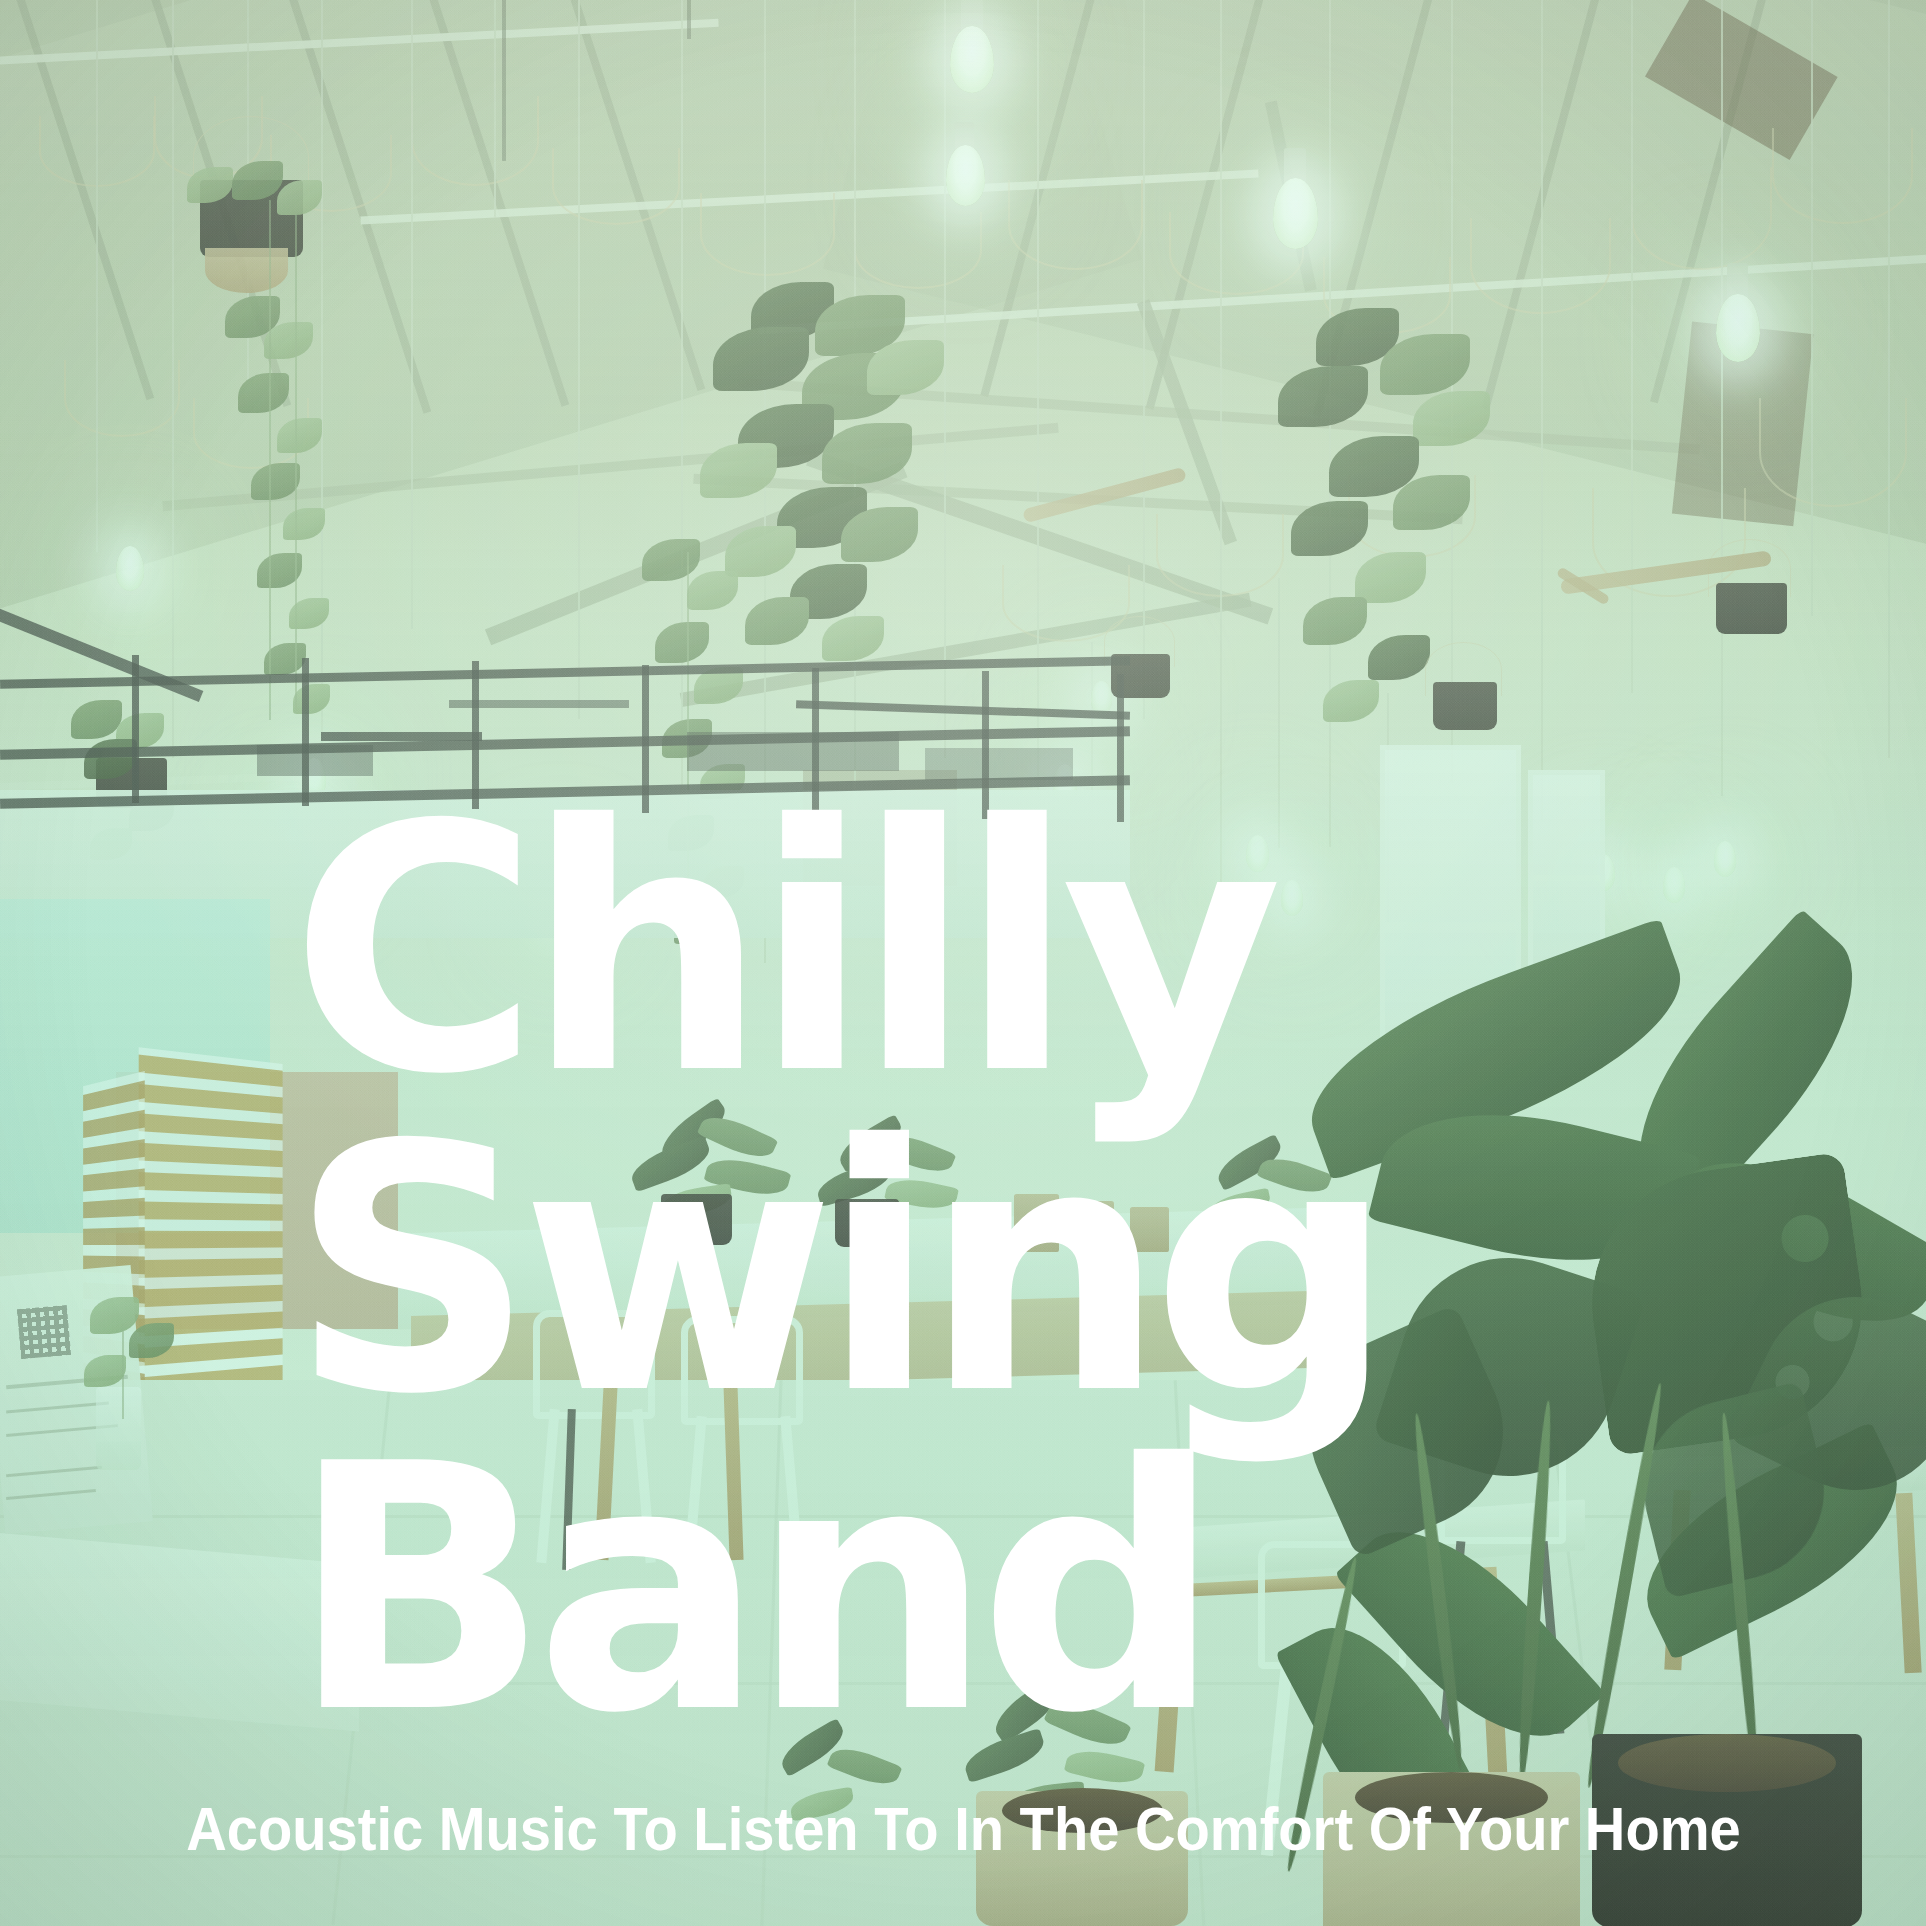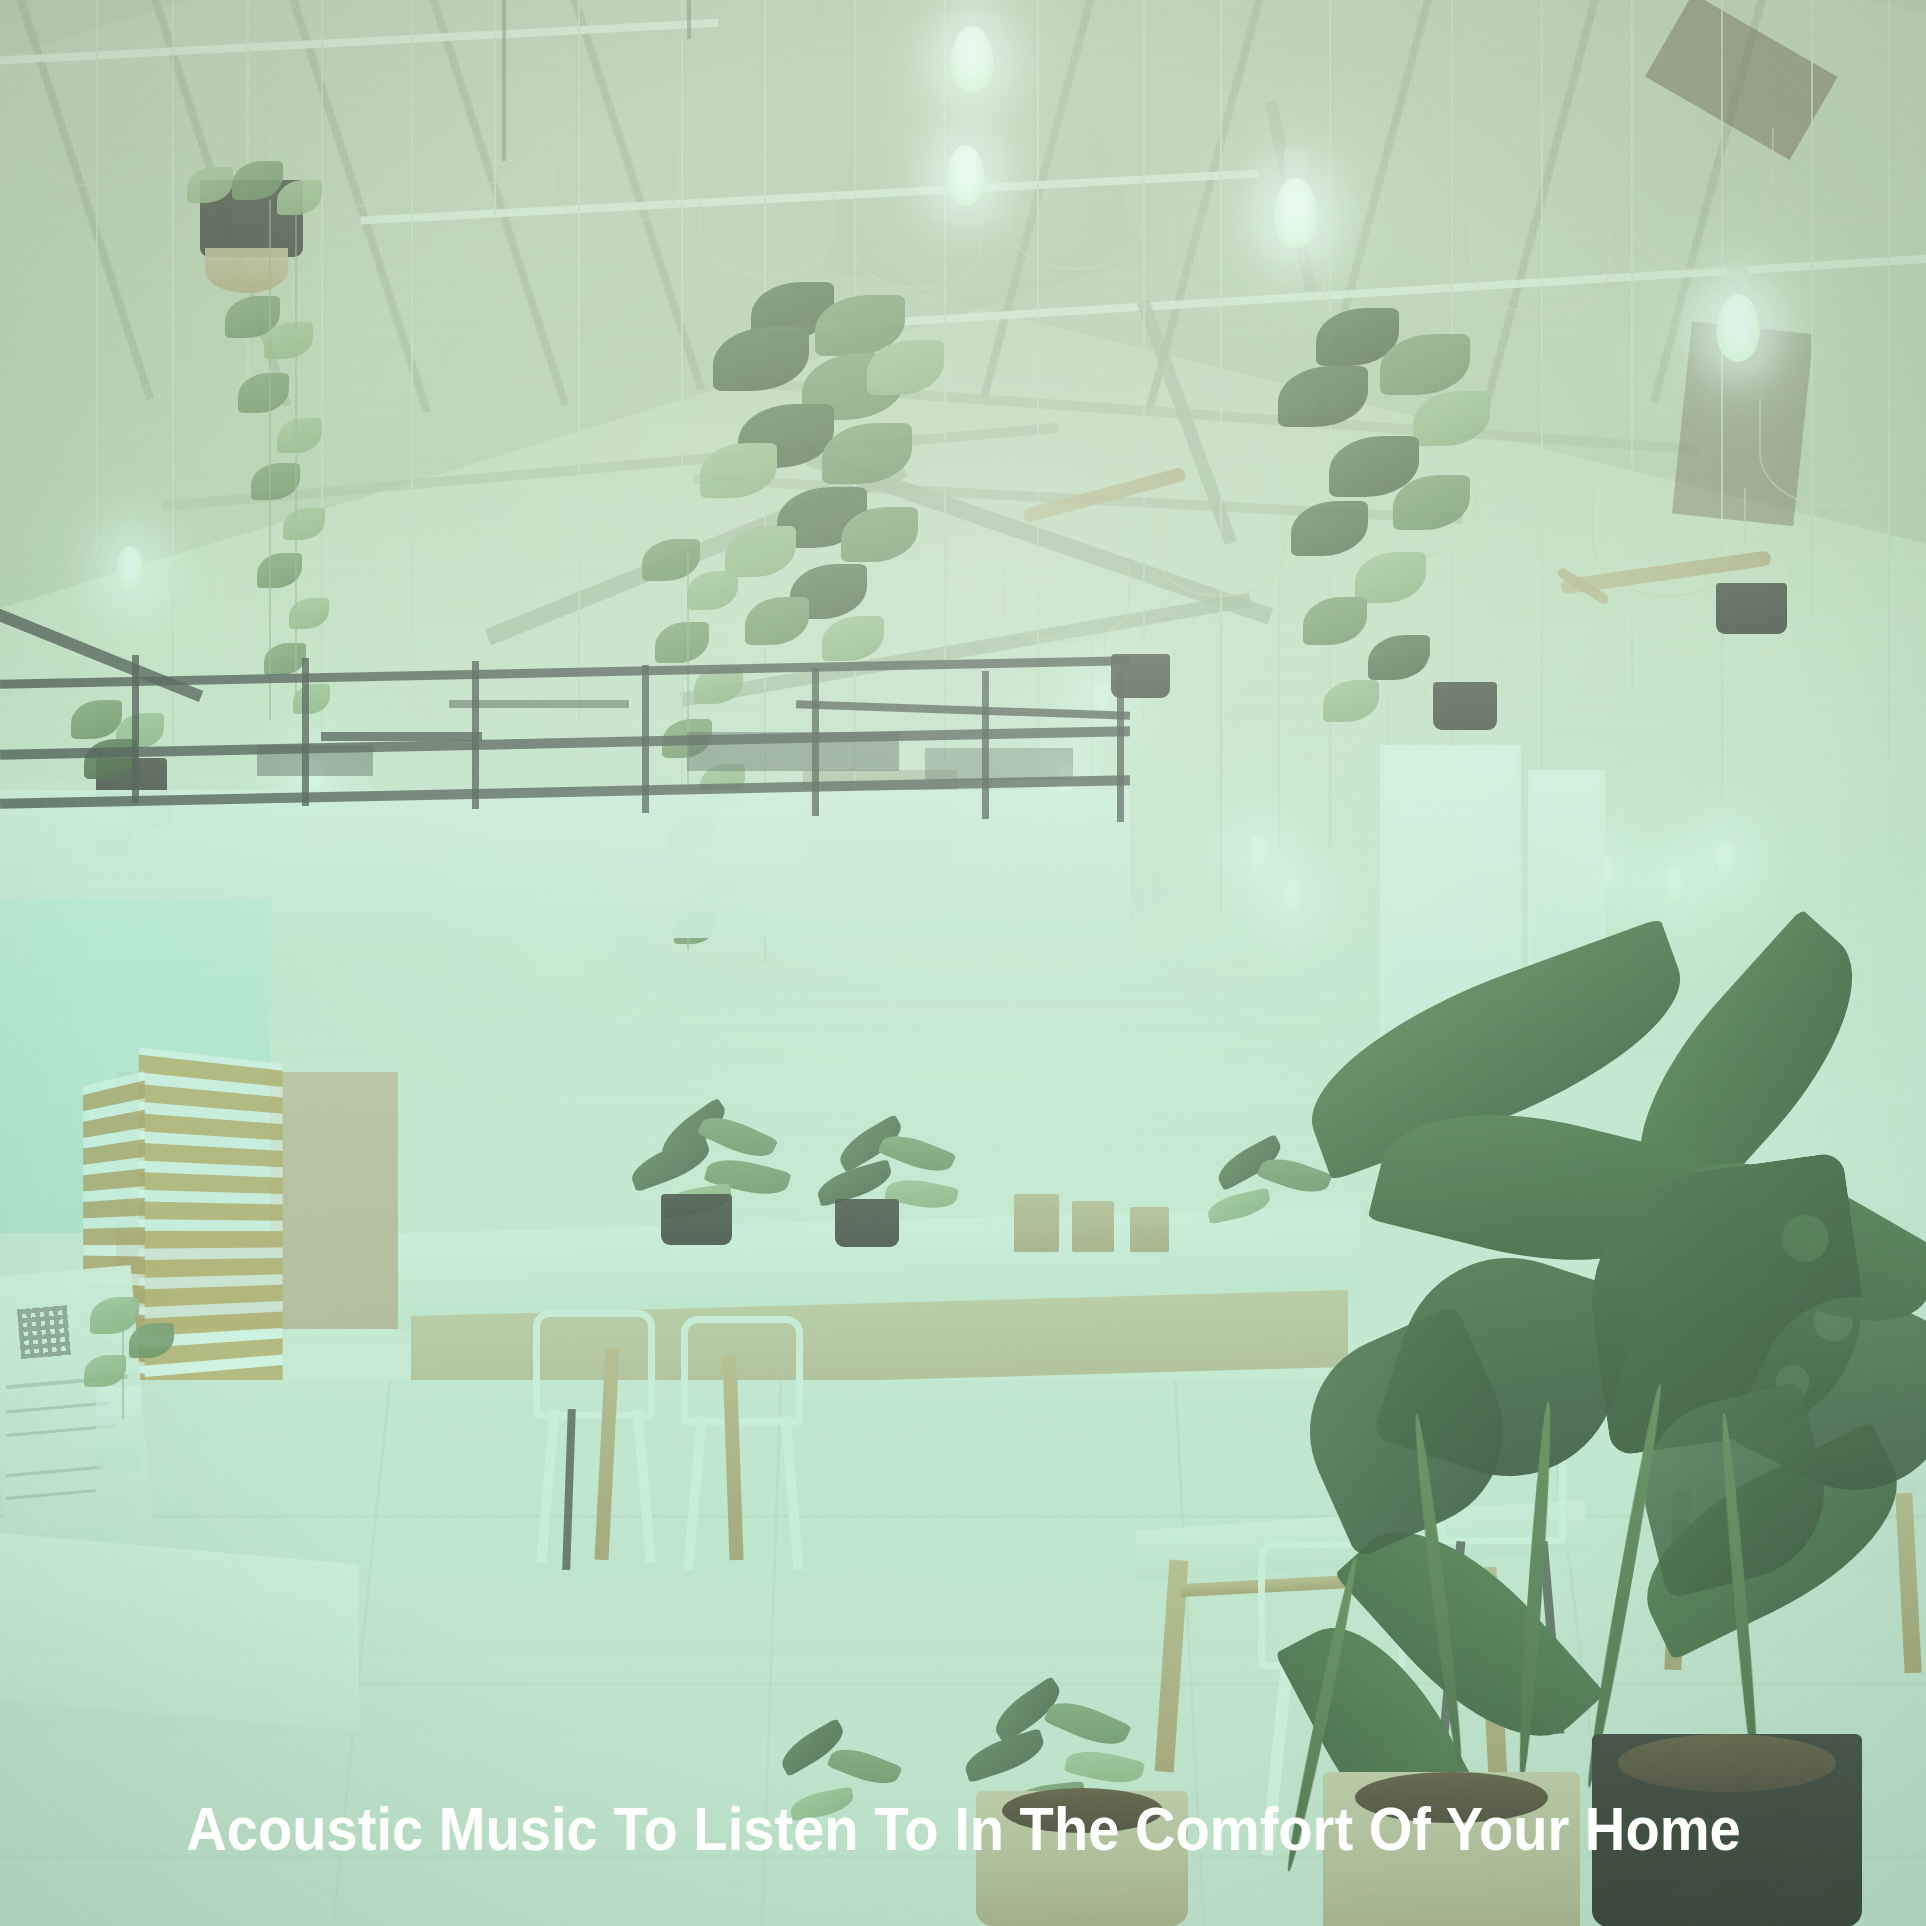--- a/index.html
+++ b/index.html
@@ -667,17 +667,20 @@
 
   </div>
 
   <div class="grade-mint"></div>
   <div class="grade-lift"></div>
   <div class="grade-warm"></div>
   <div class="grain"></div>
   <div class="vignette"></div>
 
   <div class="type">
+    <div class="title">Chilly
+Swing
+Band</div>
     <div class="subtitle">Acoustic Music To Listen To In The Comfort Of Your Home</div>
   </div>
 
 </div>
 
 
 </body></html>

